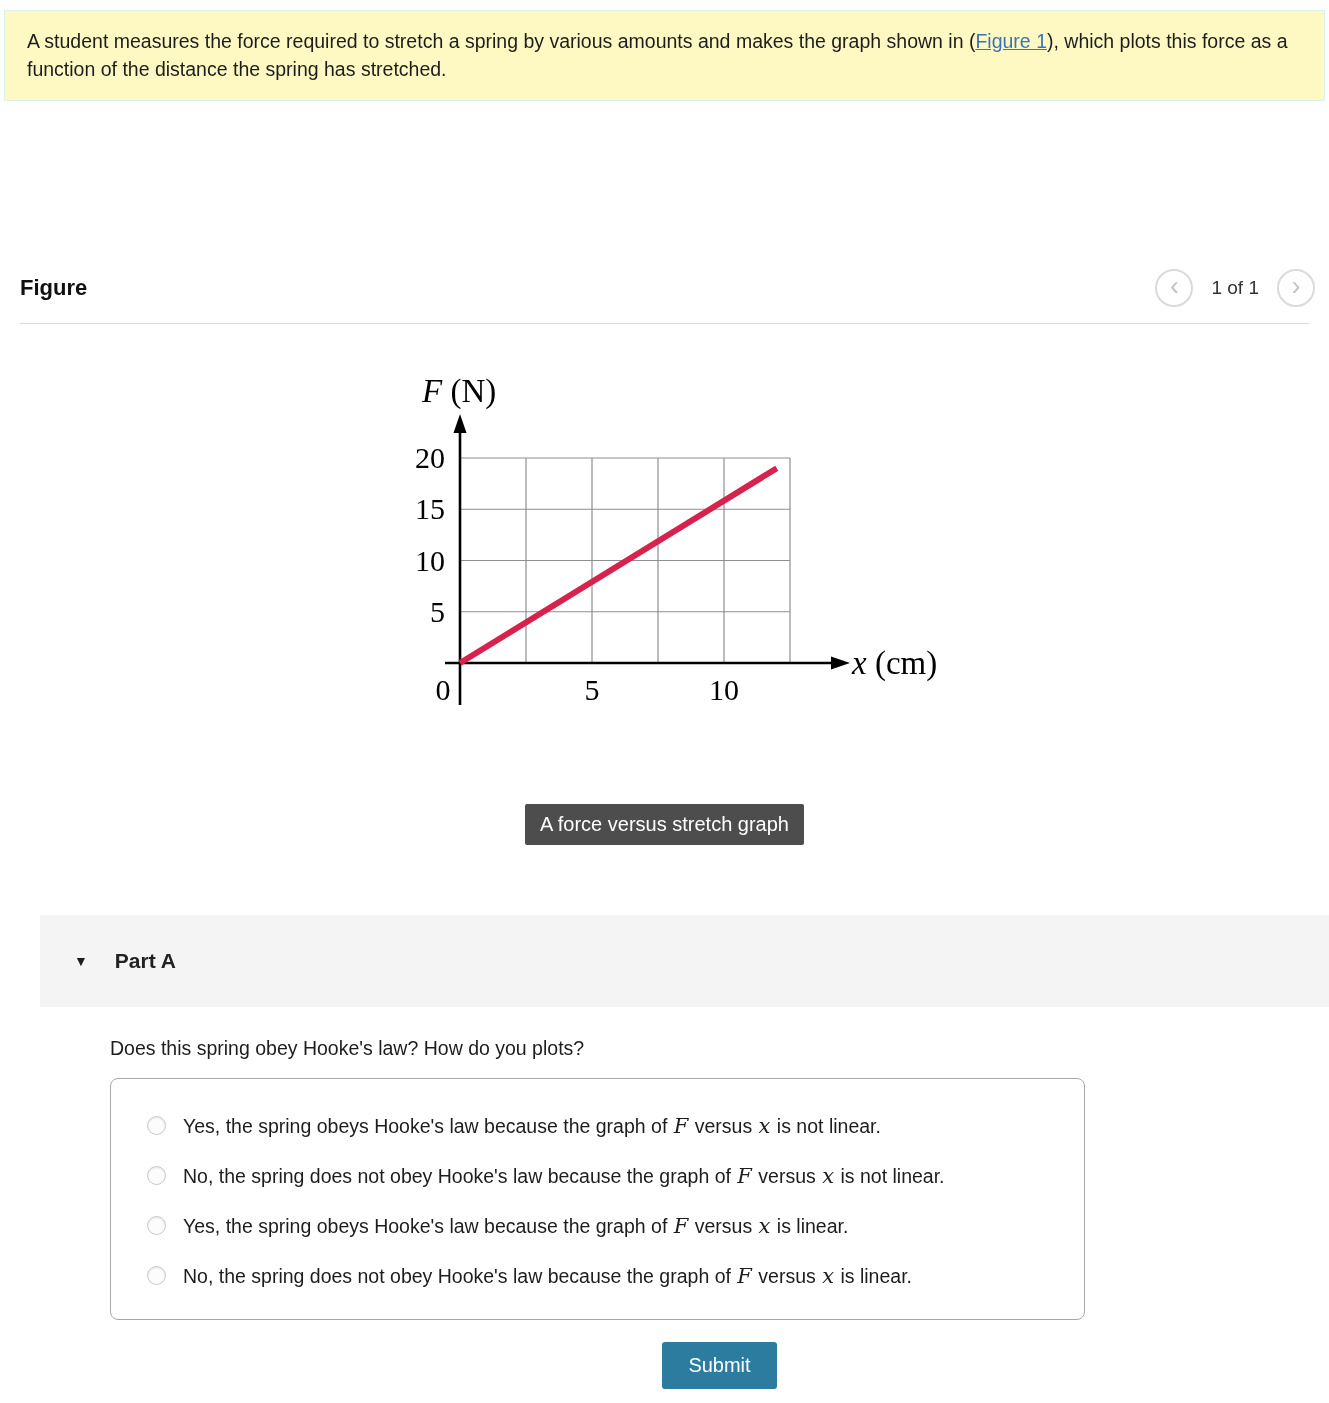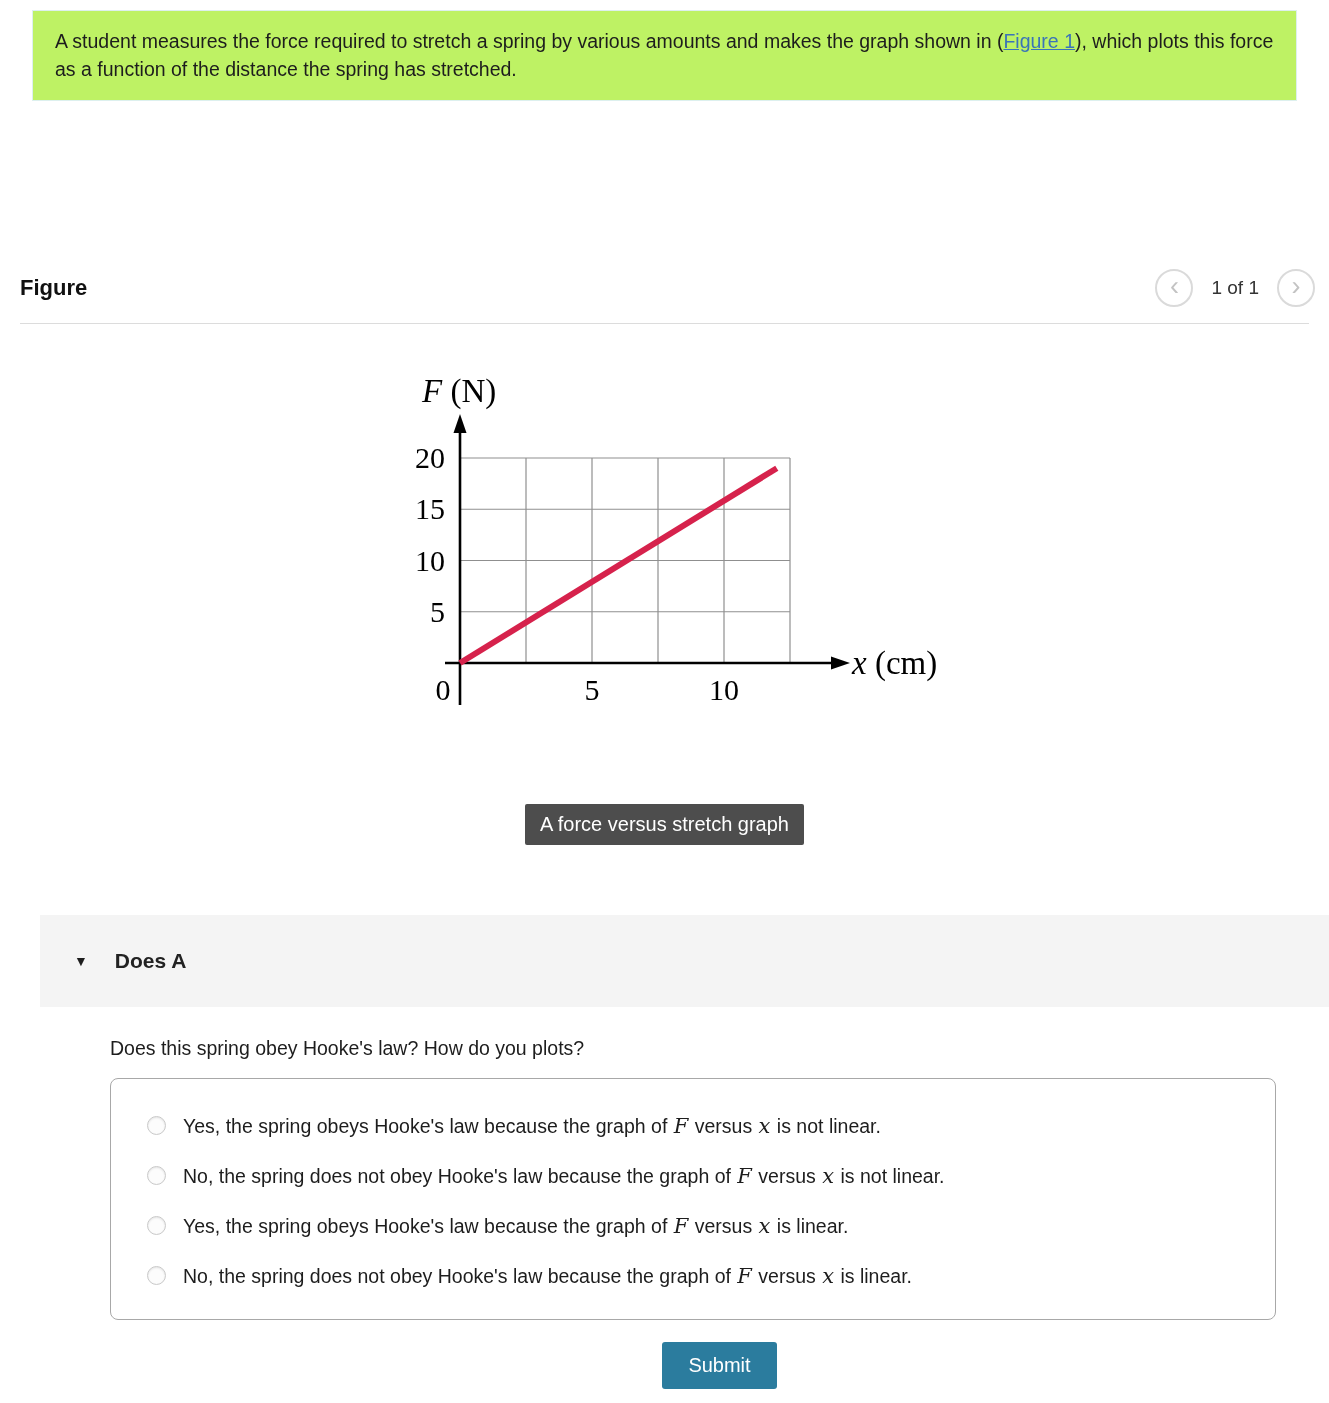--- a/index.html
+++ b/index.html
@@ -3,21 +3,21 @@
 <meta charset="utf-8">
 <style>
   * { margin:0; padding:0; box-sizing:border-box; }
   html,body { background:#ffffff; }
   body {
     width:1329px; height:1403px; overflow:hidden;
     font-family:"Liberation Sans", sans-serif; color:#1d1d1d;
     position:relative;
   }
   .intro-box {
-    margin:10px 32px 0; background:#bef264; border:1px solid #ddf0ee;
+    margin:10px 4px 0; background:#fef9c3; border:1px solid #ddf0ee;
     padding:16px 22px; font-size:19.5px; line-height:1.45; color:#1d1d1d;
   }
   .intro-box a { color:#3a74b8; text-decoration:underline; cursor:pointer; }
 
   .figure-header {
     display:flex; justify-content:space-between; align-items:center;
     margin:168px 14px 0 20px;
   }
   .figure-title { font-size:22px; font-weight:bold; color:#111; }
   .pager { display:flex; align-items:center; gap:18px; }
@@ -43,21 +43,21 @@
     margin:70px 0 0 40px; background:#f4f4f4;
     padding:34px 0 34px 34px; display:flex; align-items:center; gap:27px;
     cursor:pointer;
   }
   .collapse-arrow { font-size:14px; color:#1d1d1d; }
   .part-title { font-size:21px; font-weight:bold; color:#222; }
 
   .question { margin:30px 0 0 110px; font-size:19.5px; color:#1d1d1d; }
 
   .options-box {
-    margin:18px 0 0 110px; width:1166px;
+    margin:18px 0 0 110px; width:975px;
     border:1px solid #a8a8a8; border-radius:8px;
     padding:22px 20px 18px 36px; background:#fff;
   }
   .option { display:flex; align-items:center; gap:17px; padding:13px 0; cursor:pointer; }
   .radio {
     width:19px; height:19px; border-radius:50%;
     border:1.5px solid #c9c9c9; background:#fcfcfc; flex:none;
     box-shadow:inset 0 1px 2px rgba(0,0,0,0.10);
   }
   .option-text { font-size:19.5px; color:#1d1d1d; }
@@ -120,21 +120,21 @@
         <text x="37" y="44" text-anchor="start" class="axis-label"><tspan font-style="italic">F</tspan><tspan> (N)</tspan></text>
         <text x="467" y="316" text-anchor="start" class="axis-label"><tspan font-style="italic">x</tspan><tspan> (cm)</tspan></text>
       </svg>
     <div>
       <span class="figure-caption">A force versus stretch graph</span>
     </div>
   </div>
 
   <div class="part-header">
     <span class="collapse-arrow">▼</span>
-    <span class="part-title">Does A</span>
+    <span class="part-title">Part A</span>
   </div>
 
   <div class="question">Does this spring obey Hooke's law? How do you plots?</div>
 
   <div class="options-box">
 
     <label class="option">
       <span class="radio"></span>
       <span class="option-text"><span>Yes, the spring obeys Hooke's law because the graph of </span><span class="math">F</span><span> versus </span><span class="math">x</span><span> is not linear.</span></span>
     </label>

